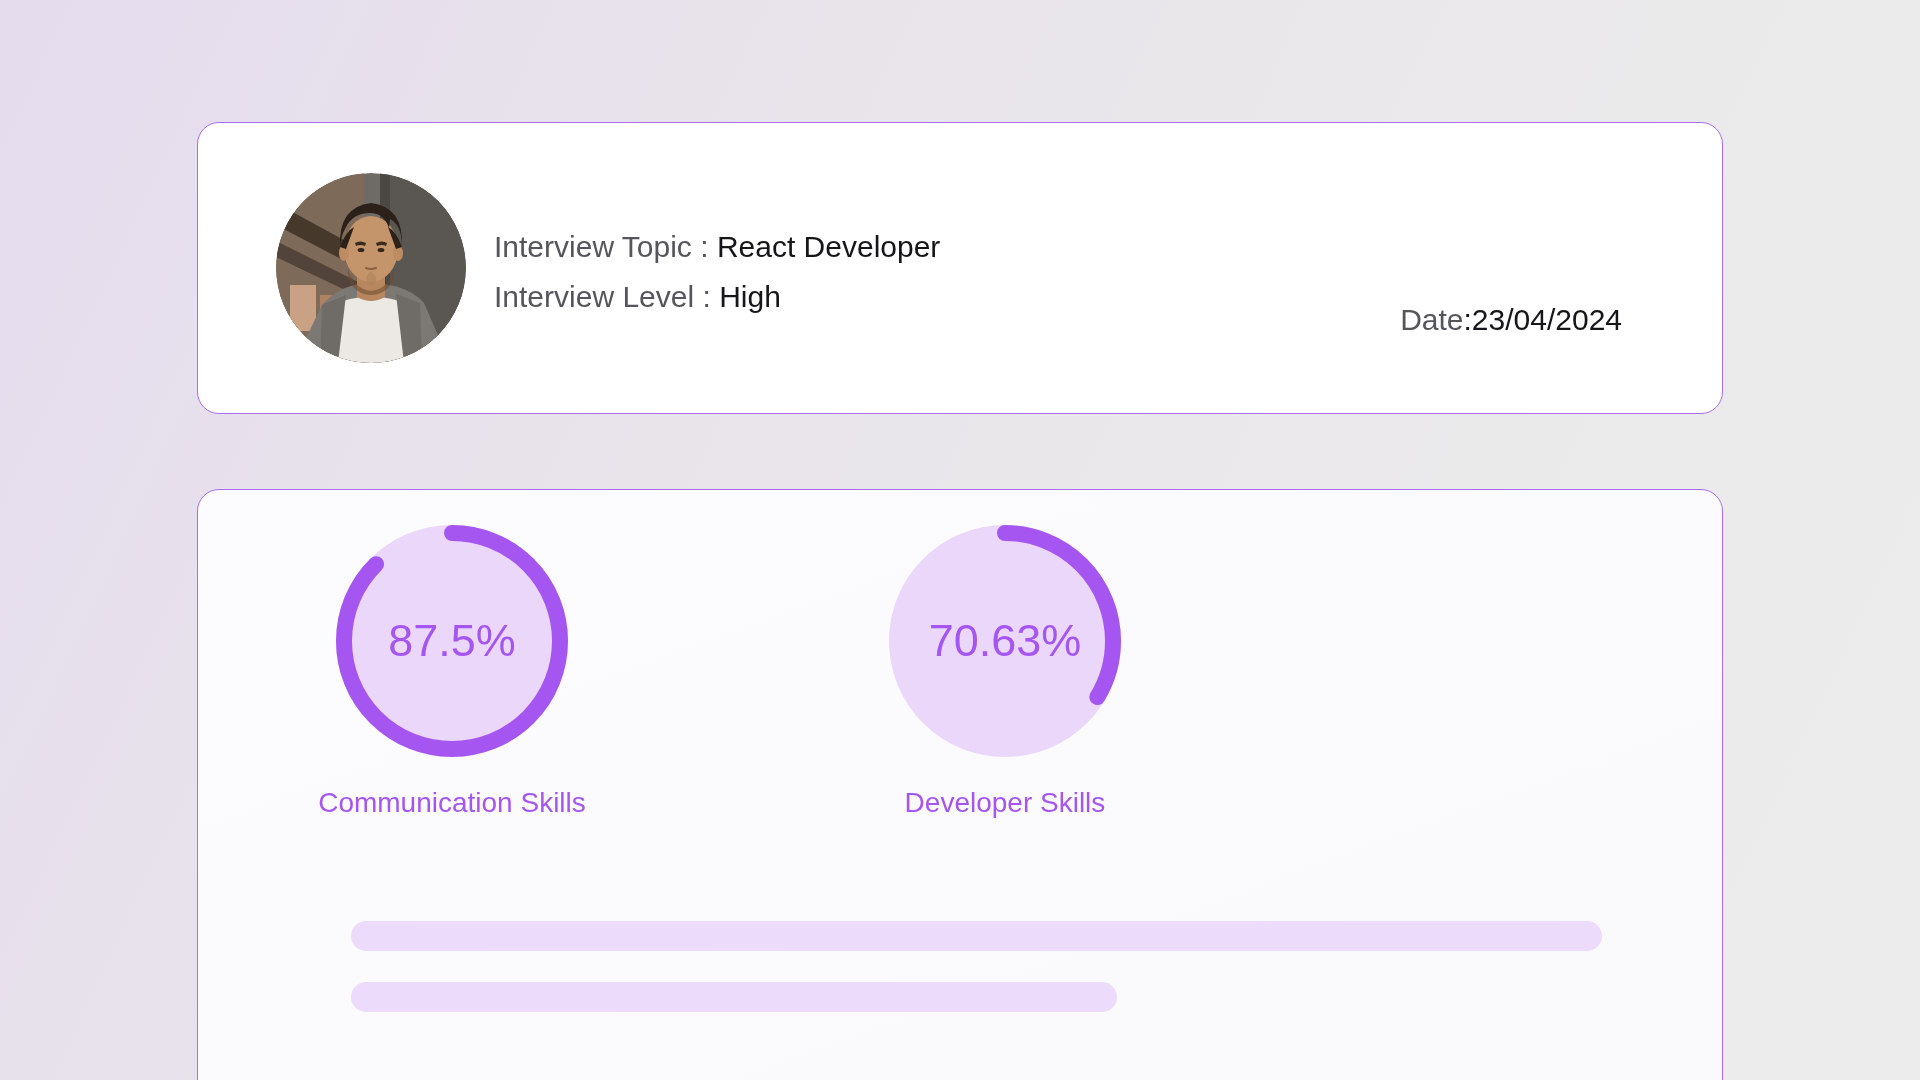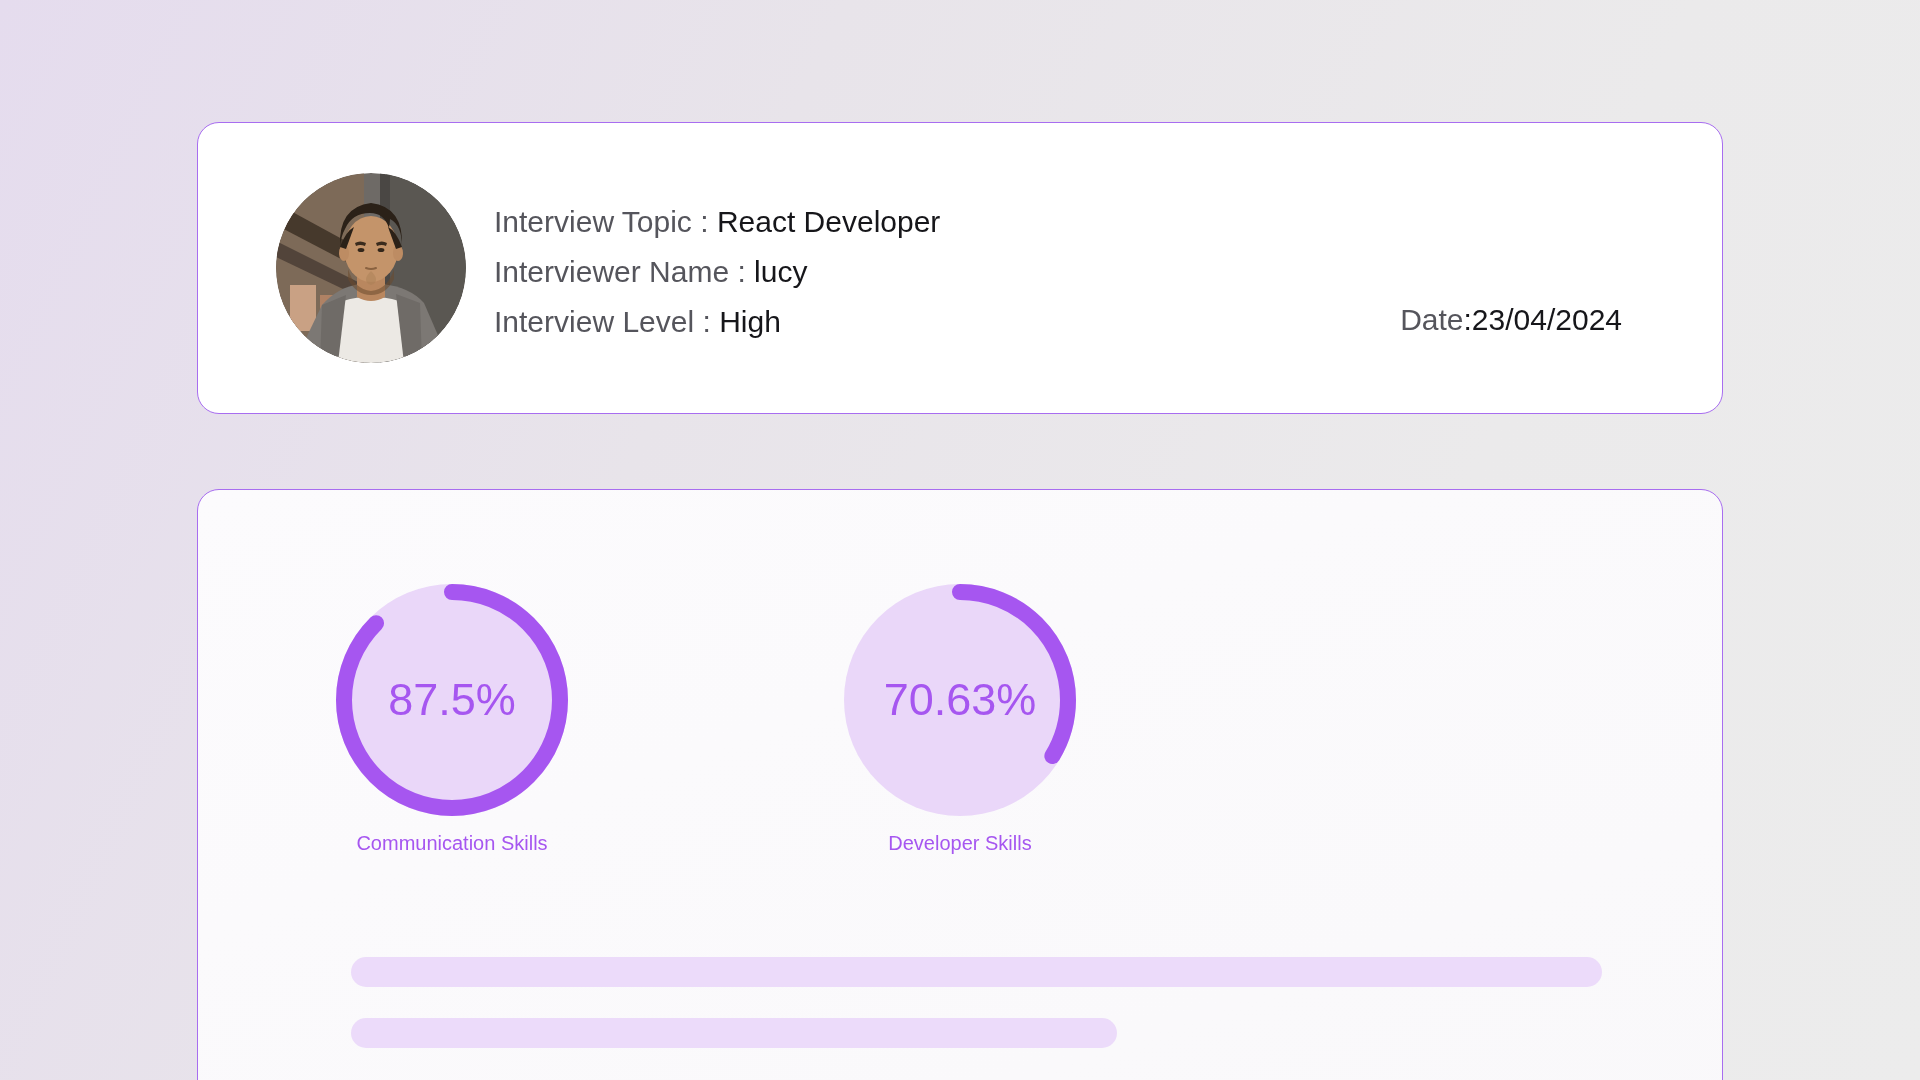--- a/index.html
+++ b/index.html
@@ -53,40 +53,41 @@
     right: 100px;
     top: 180px;
     font-size: 30px;
     line-height: 34px;
     white-space: nowrap;
   }
   .date-row .info-label { margin-right: 0; }
 
   .gauges {
     display: flex;
-    padding-top: 94px;
+    padding-top: 35px;
+    gap: 45px;
   }
   .gauge-col {
     width: 33.333%;
     display: flex;
     flex-direction: column;
     align-items: center;
   }
   .ring-wrap { position: relative; width: 232px; height: 232px; }
   .ring-wrap svg { display: block; width: 232px; height: 232px; }
   .ring-pct {
     position: absolute; inset: 0;
     display: flex; align-items: center; justify-content: center;
     font-size: 45px;
     color: #a656f0;
     font-weight: 400;
   }
   .gauge-label {
-    margin-top: 16px;
-    font-size: 20px;
+    margin-top: 30px;
+    font-size: 28px;
     color: #a656f0;
     font-weight: 400;
   }
 
   .skeleton-bars { padding-left: 153px; margin-top: 102px; }
   .skeleton-bar {
     height: 30px;
     border-radius: 15px;
     background: #ecdbfa;
   }
@@ -134,23 +135,20 @@
           <path d="M126,74 Q120,58 112,54 L120,76 Z" fill="#2b2118"></path>
         </g>
       </svg>
     </div>
 
     <div class="info">
       <div>
         <span class="info-label">Interview Topic</span><span class="info-label"> : </span><span class="info-value">React Developer</span>
       </div>
       <div>
-        <span class="info-label">Interviewer Name</span><span class="info-label"> : </span><span class="info-value">lucy</span>
-      </div>
-      <div>
         <span class="info-label">Interview Level</span><span class="info-label"> : </span><span class="info-value">High</span>
       </div>
     </div>
 
     <div class="date-row">
       <span class="info-label">Date</span><span class="info-value">:23/04/2024</span>
     </div>
   </section>
 
   <section class="card results-card">

